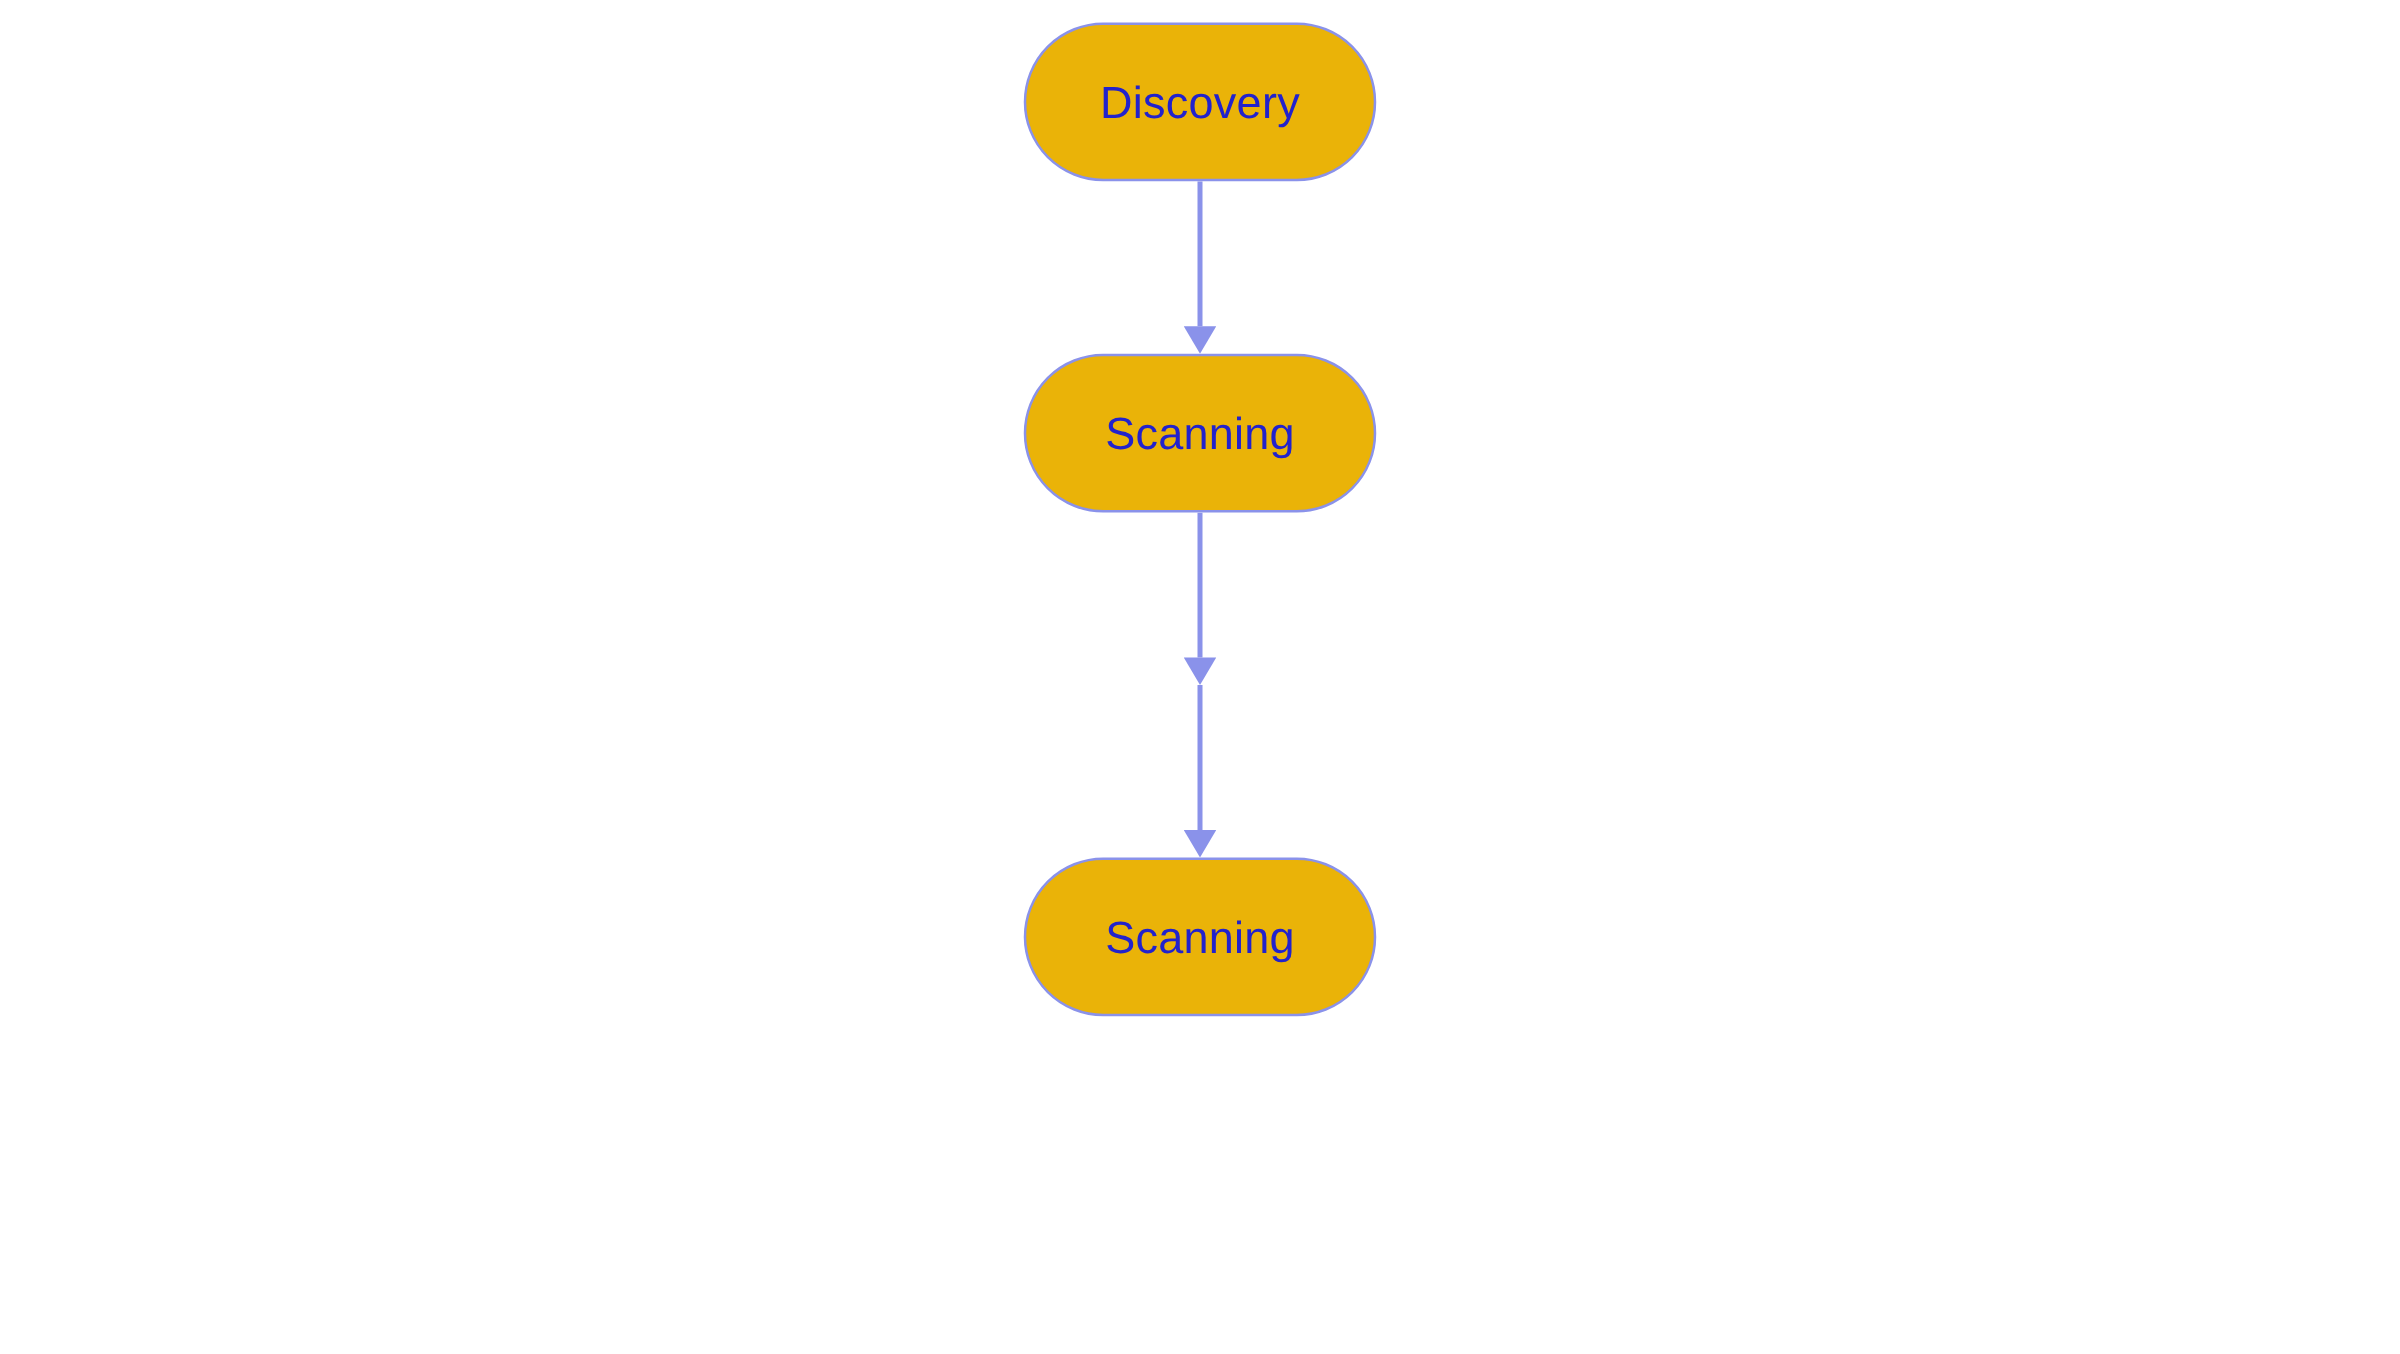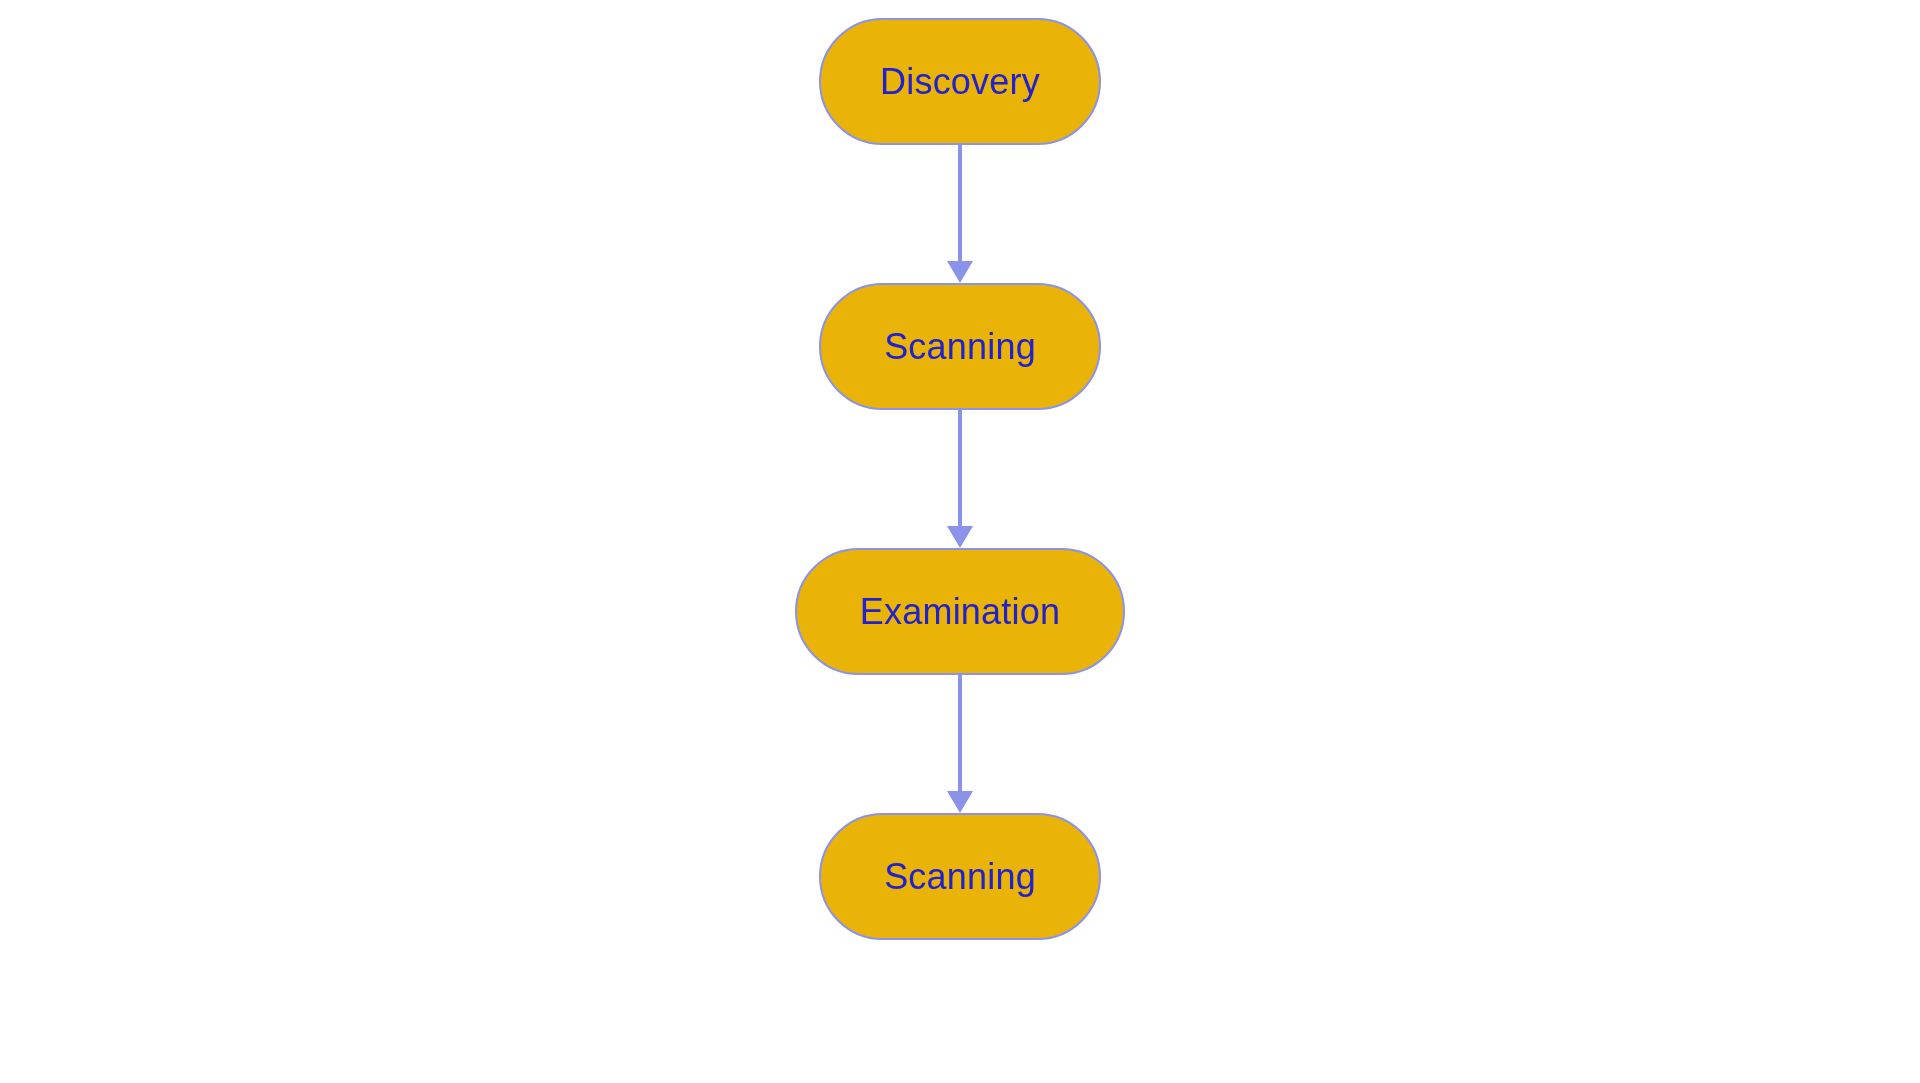--- a/index.html
+++ b/index.html
@@ -96,23 +96,20 @@
       <span class="flow-node-label">Scanning</span>
     </div>
 
     <div class="flow-edge">
       <svg viewBox="0 0 26 138" xmlns="http://www.w3.org/2000/svg" aria-hidden="true">
         <line x1="13" y1="0" x2="13" y2="116" stroke="#8a92ea" stroke-width="4"></line>
         <polygon points="0,116 26,116 13,138" fill="#8a92ea"></polygon>
       </svg>
     </div>
 
-    <div class="flow-node node-w-wide">
-      <span class="flow-node-label">Examination</span>
-    </div>
 
     <div class="flow-edge">
       <svg viewBox="0 0 26 138" xmlns="http://www.w3.org/2000/svg" aria-hidden="true">
         <line x1="13" y1="0" x2="13" y2="116" stroke="#8a92ea" stroke-width="4"></line>
         <polygon points="0,116 26,116 13,138" fill="#8a92ea"></polygon>
       </svg>
     </div>
 
     <div class="flow-node node-w-narrow">
       <span class="flow-node-label">Scanning</span>

